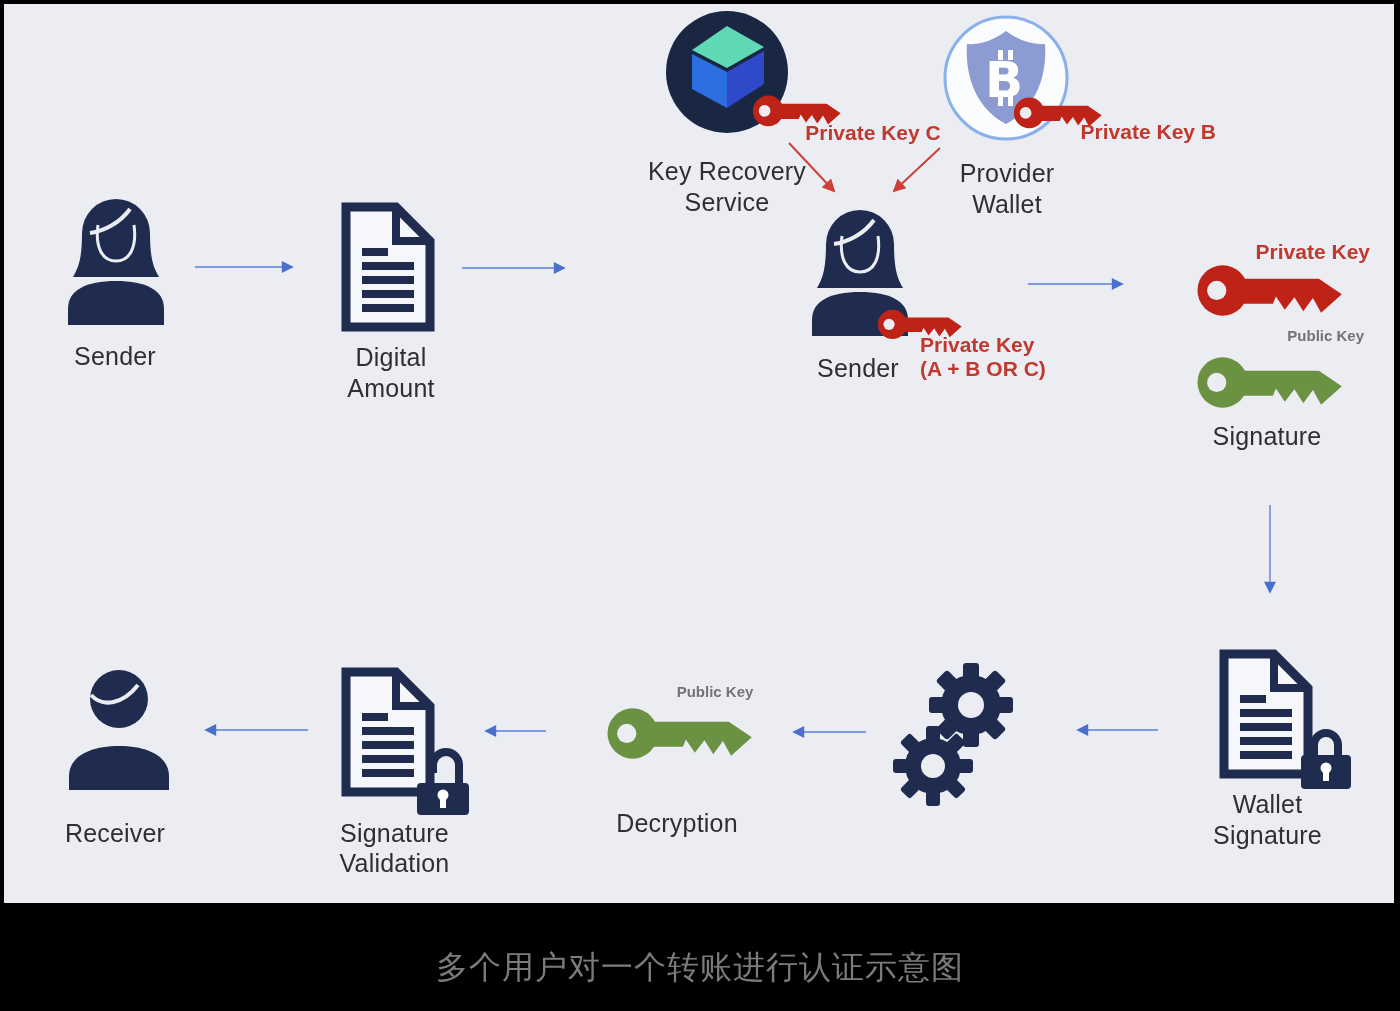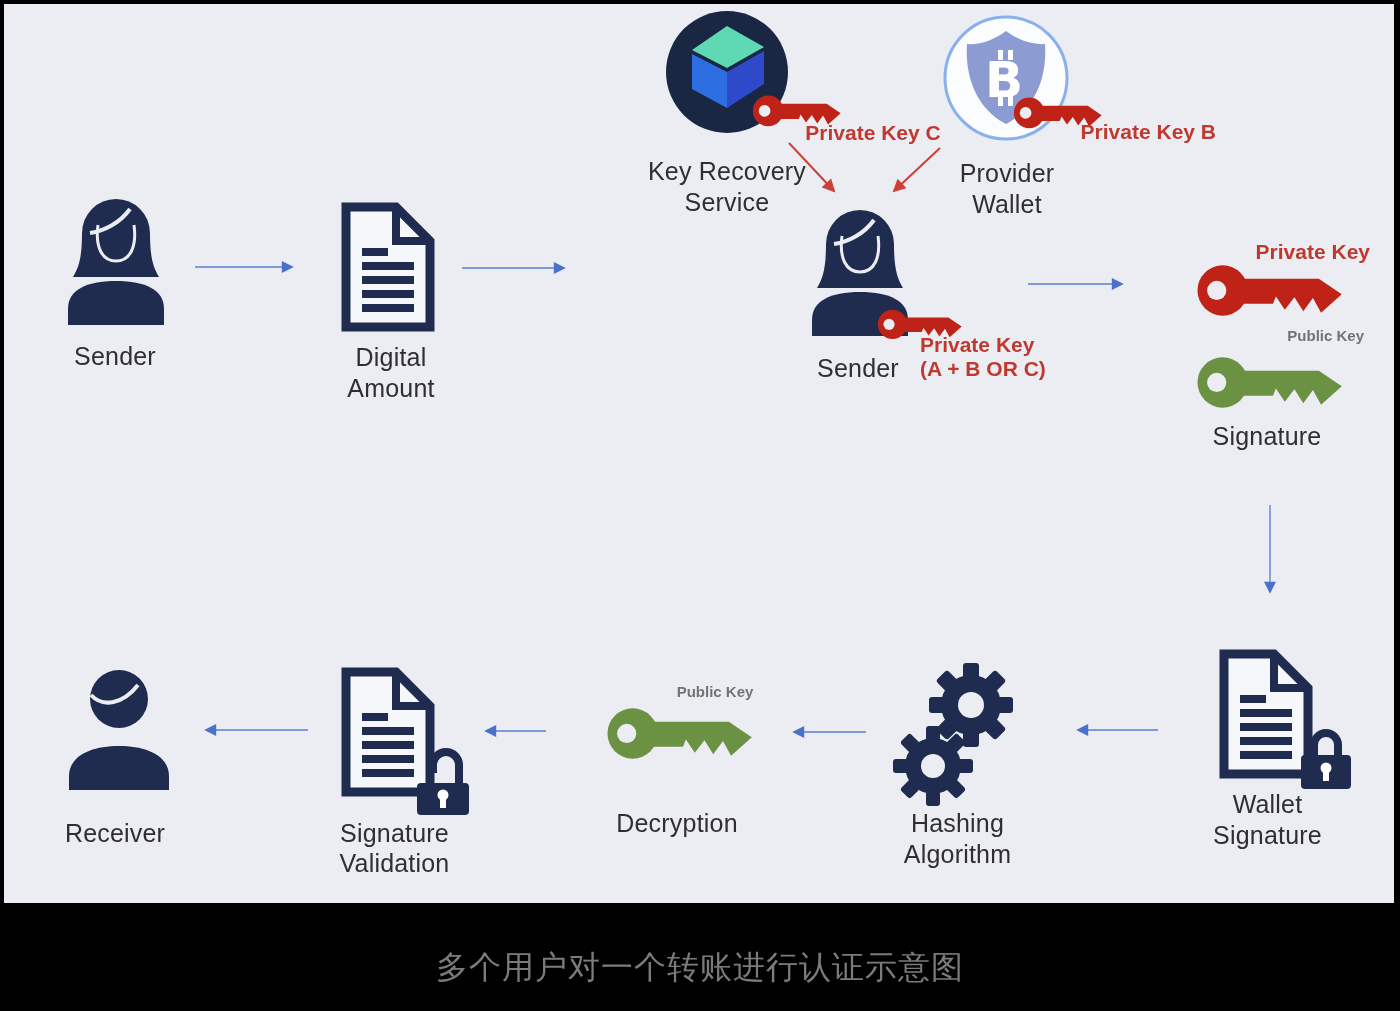--- a/index.html
+++ b/index.html
@@ -203,24 +203,20 @@
         <rect x="33" y="66" width="14" height="15" rx="3" transform="rotate(90,40,106)"></rect>
         <rect x="33" y="66" width="14" height="15" rx="3" transform="rotate(135,40,106)"></rect>
         <rect x="33" y="66" width="14" height="15" rx="3" transform="rotate(180,40,106)"></rect>
         <rect x="33" y="66" width="14" height="15" rx="3" transform="rotate(225,40,106)"></rect>
         <rect x="33" y="66" width="14" height="15" rx="3" transform="rotate(270,40,106)"></rect>
         <rect x="33" y="66" width="14" height="15" rx="3" transform="rotate(315,40,106)"></rect>
       </g>
       <circle cx="78" cy="45" r="13" fill="#ebedf3"></circle>
       <circle cx="40" cy="106" r="12" fill="#ebedf3"></circle>
     </svg>
-    <div class="node-label" style="left:866px;top:804px;width:175px">
-      <div>Hashing</div>
-      <div>Algorithm</div>
-    </div>
 
     <div class="green-note" style="left:646px;top:679px;width:130px;text-align:center">Public Key</div>
     <svg class="abs" style="left:602px;top:690px" width="148" height="76" viewBox="0 0 200 100">
       <circle cx="36" cy="52" r="34" fill="#6b9143"></circle>
       <path d="M62,36 L166,36 L197,57 L169,82 L158,62 L145,80 L133,61 L120,78 L108,60 L104,70 L62,70 Z" fill="#6b9143"></path>
       <circle cx="28" cy="52" r="13" fill="#ebedf3"></circle>
     </svg>
     <div class="node-label" style="left:593px;top:804px;width:160px">Decryption</div>
 
     <svg class="abs" style="left:334px;top:663px" width="100" height="130" viewBox="0 0 100 130">

